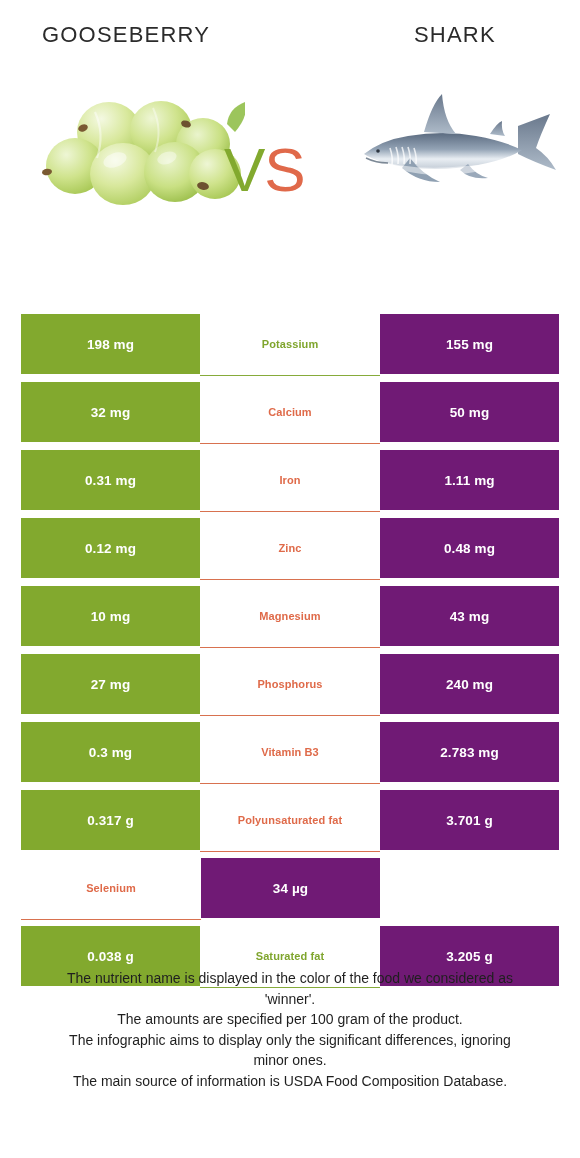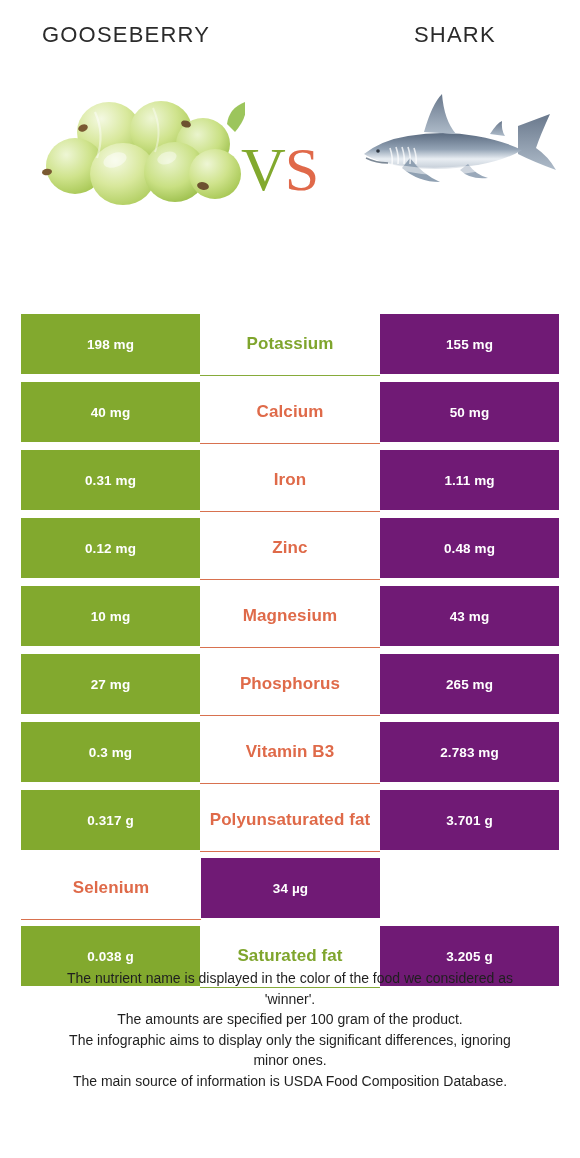--- a/index.html
+++ b/index.html
@@ -47,26 +47,26 @@
     position: absolute;
     top: 0;
     width: 210px;
     height: 170px;
   }
   .hero-left  { left: 35px; }
   .hero-right { left: 350px; }
 
   .vs {
     position: absolute;
-    left: 241px;
+    left: 224px;
     top: 72px;
     font-size: 62px;
     font-weight: 400;
     letter-spacing: -1px;
-    font-family: Liberation Serif, serif;
+    font-family: Liberation Sans, sans-serif;
   }
   .vs .v { color: #82A92E; }
   .vs .s { color: #E0694A; }
 
   
   .table {
     position: absolute;
     top: 314px;
     left: 21px;
     width: 538px;
@@ -90,21 +90,21 @@
   }
   .cell-left {
     width: 179px;
     background: #82A92E;
     color: #ffffff;
   }
   .cell-mid {
     width: 180px;
     background: #ffffff;
     font-weight: 700;
-    font-size: 17px;
+    font-size: 11px;
   }
   .cell-right {
     width: 179px;
     background: #701a75;
     color: #ffffff;
   }
   .mid-wrap {
     position: relative;
     width: 180px;
     height: 60px;
@@ -234,21 +234,21 @@
   <div class="table" id="table">
       <div class="row win-green">
         <div class="cell cell-left">198 mg</div>
         <div class="mid-wrap">
           <div class="cell cell-mid">Potassium</div>
           <div class="mid-divider"></div>
         </div>
         <div class="cell cell-right">155 mg</div>
       </div>
       <div class="row win-orange">
-        <div class="cell cell-left">40 mg</div>
+        <div class="cell cell-left">32 mg</div>
         <div class="mid-wrap">
           <div class="cell cell-mid">Calcium</div>
           <div class="mid-divider"></div>
         </div>
         <div class="cell cell-right">50 mg</div>
       </div>
       <div class="row win-orange">
         <div class="cell cell-left">0.31 mg</div>
         <div class="mid-wrap">
           <div class="cell cell-mid">Iron</div>
@@ -271,21 +271,21 @@
           <div class="mid-divider"></div>
         </div>
         <div class="cell cell-right">43 mg</div>
       </div>
       <div class="row win-orange">
         <div class="cell cell-left">27 mg</div>
         <div class="mid-wrap">
           <div class="cell cell-mid">Phosphorus</div>
           <div class="mid-divider"></div>
         </div>
-        <div class="cell cell-right">265 mg</div>
+        <div class="cell cell-right">240 mg</div>
       </div>
       <div class="row win-orange">
         <div class="cell cell-left">0.3 mg</div>
         <div class="mid-wrap">
           <div class="cell cell-mid">Vitamin B3</div>
           <div class="mid-divider"></div>
         </div>
         <div class="cell cell-right">2.783 mg</div>
       </div>
       <div class="row win-orange">

